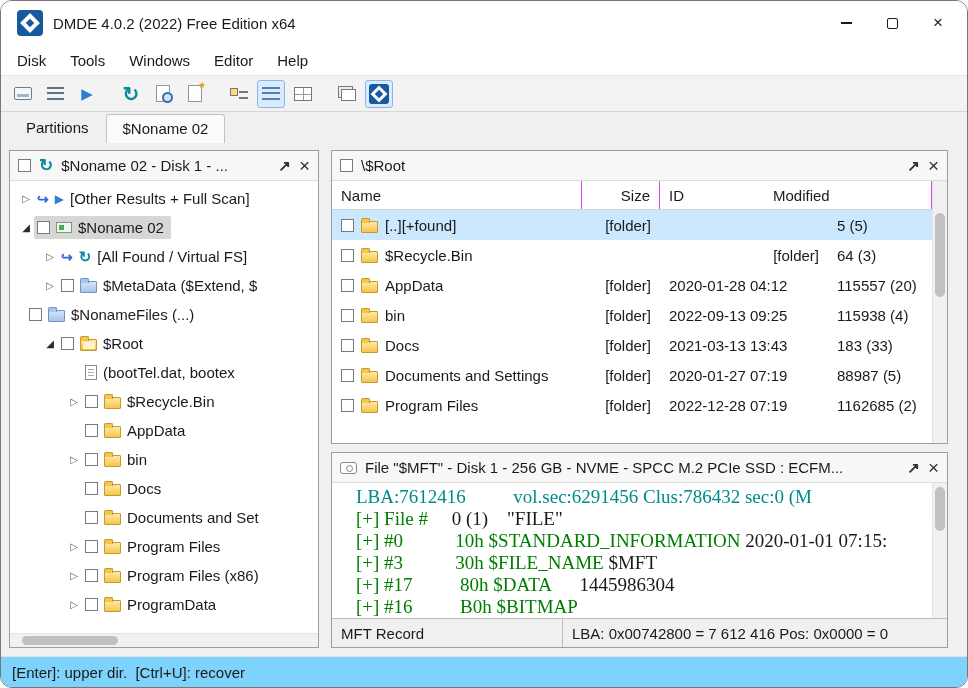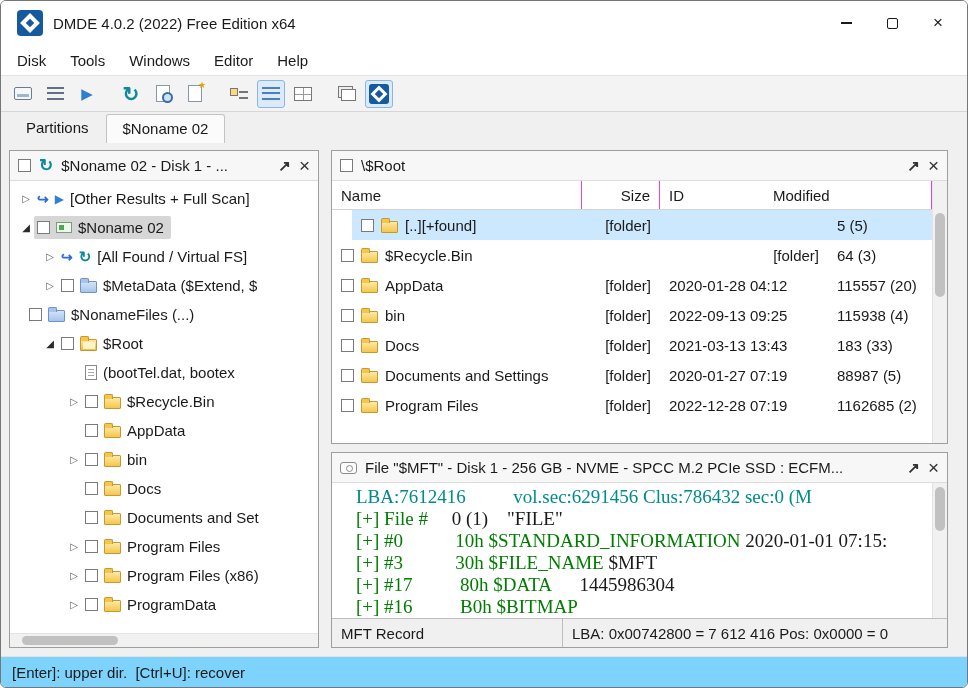--- a/index.html
+++ b/index.html
@@ -1,19 +1,19 @@
 <!DOCTYPE html>
 <html><head>
 <meta charset="utf-8">
 <style>
   * { margin:0; padding:0; box-sizing:border-box; }
   html,body { width:968px; height:688px; overflow:hidden; }
   body { font-family:"Liberation Sans", sans-serif; font-size:15px; color:#1a1a1a; background:#fff; }
 
-  .window { width:968px; height:688px; border:1px solid #767676; border-radius:6px; overflow:hidden;
+  .window { width:968px; height:688px; border:1px solid #767676; border-radius:12px; overflow:hidden;
             display:flex; flex-direction:column; background:#fff; }
 
   
   .titlebar { height:44px; flex:0 0 auto; display:flex; align-items:center; padding:0 6px 0 16px; background:#fff; }
   .app-logo { width:26px; height:26px; background:#155a9e; border-radius:4px; margin-right:10px; position:relative; flex:0 0 auto; }
   .app-logo::before { content:""; position:absolute; inset:6px; background:#fff; transform:rotate(45deg); }
   .app-logo::after  { content:""; position:absolute; inset:10px; background:#155a9e; transform:rotate(45deg); }
   .title-text { font-size:15px; white-space:nowrap; }
   .win-controls { margin-left:auto; display:flex; align-items:center; }
   .win-btn { width:46px; height:34px; display:flex; align-items:center; justify-content:center; font-size:17px; color:#1a1a1a; }
@@ -120,21 +120,21 @@
   
   .table-wrap { flex:1; display:flex; overflow:hidden; }
   .table-main { flex:1; min-width:0; display:flex; flex-direction:column; overflow:hidden; }
   .tbl-header { height:29px; flex:0 0 auto; display:flex; align-items:stretch; border-bottom:1px solid #d4d4d4; }
   .tbl-col { display:flex; align-items:center; padding:0 9px; border-right:1px solid #d946ef; color:#1a1a1a; }
   .tbl-col.col-name { flex:1; min-width:0; }
   .tbl-col.col-size { width:78px; justify-content:flex-end; }
   .tbl-col.col-modified { width:168px; }
   .tbl-col.col-id { width:104px; border-right:none; }
   .tbl-row { height:30px; display:flex; align-items:center; }
-  .tbl-row.selected { background:#cce8ff;margin-left:20px; }
+  .tbl-row.selected { background:#cce8ff; }
   .cell { padding:0 9px; overflow:hidden; white-space:nowrap; }
   .cell-name { flex:1; min-width:0; display:flex; align-items:center; gap:7px; }
   .cell-size { width:78px; text-align:right; }
   .cell-modified { width:168px; }
   .cell-id { width:104px; }
 
   
   .hex-body { flex:1; display:flex; overflow:hidden; }
   .hex-view { flex:1; min-width:0; overflow:hidden; padding:3px 0 0 24px;
               font-family:Liberation Serif, serif; font-size:19px; line-height:22px; }

